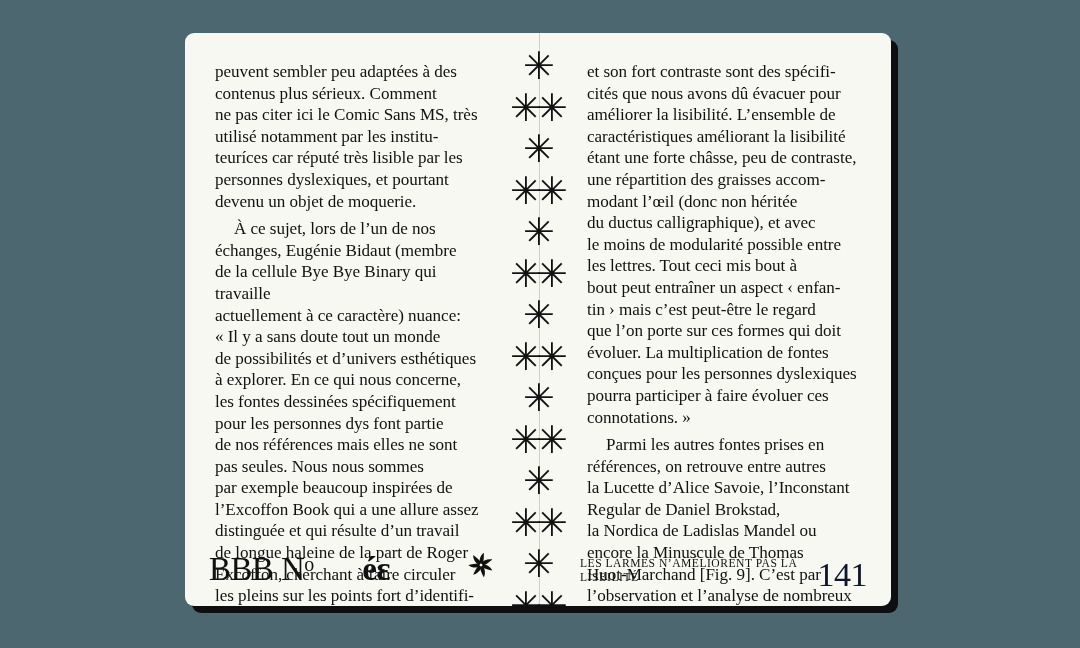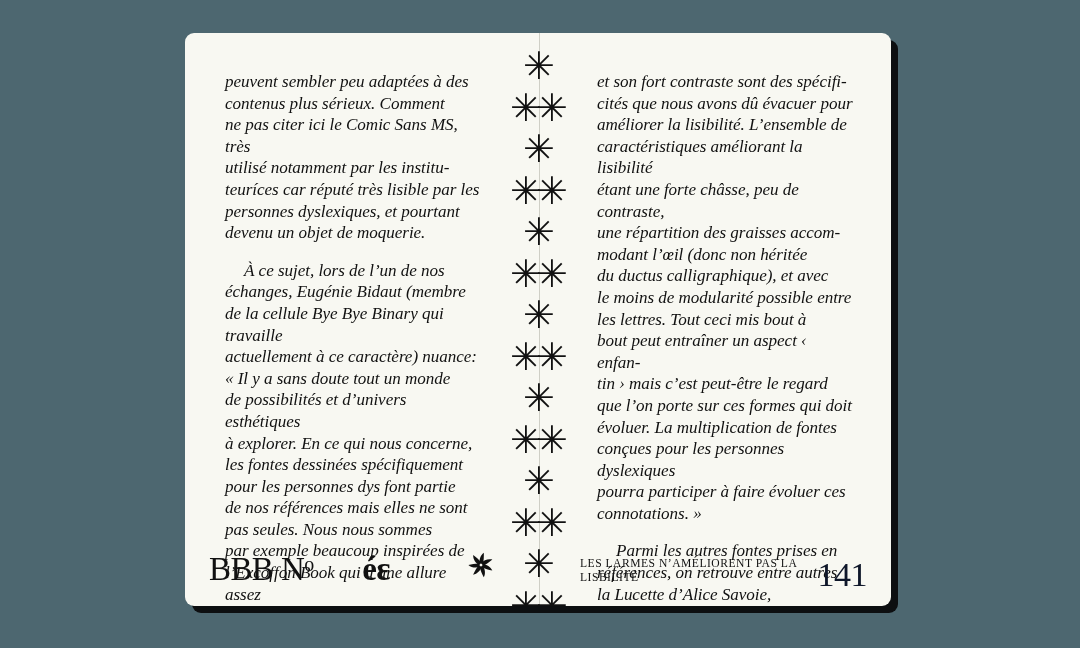--- a/index.html
+++ b/index.html
@@ -57,23 +57,22 @@
     font-size: 17.1px;
     line-height: 21.6px;
     color: #111111;
     text-align: left;
     letter-spacing: -0.05px;
   }
   .col-left  { left: 24px; }
   .col-right { left: 396px; }
 
   .column p {
-    margin: 16px;
+    margin: 6px;
     white-space: pre-line;
-    font-style: italic;
   }
   .column p.indent::before {
     content: "";
     display: inline-block;
     width: 19px;
   }
 
   
   .gutter {
     position: absolute;

